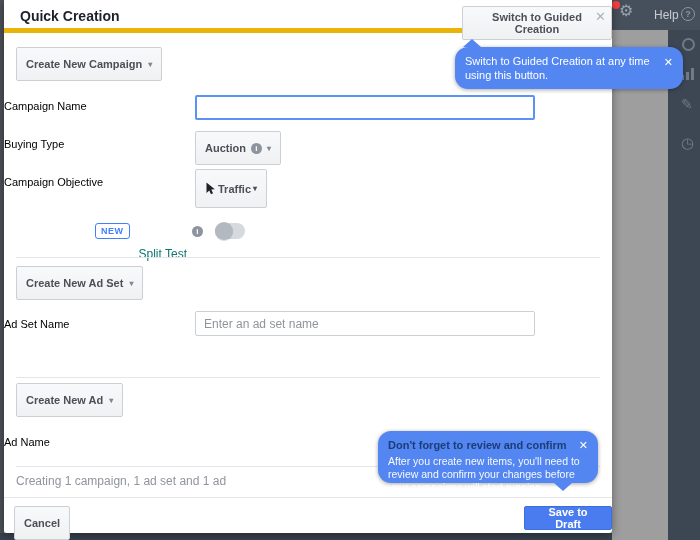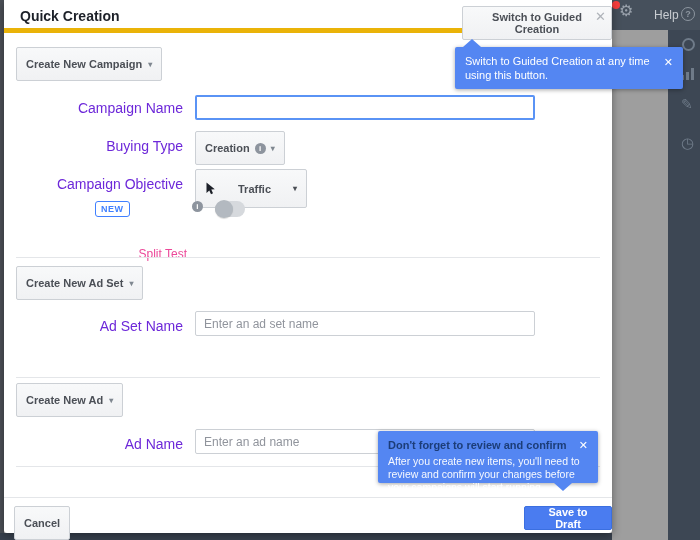--- a/index.html
+++ b/index.html
@@ -57,58 +57,58 @@
   .switch-btn { left:458px; top:6px; height:21px; }
   .modal-close { left:591px; top:9px; font-size:13px; color:#aeb2b8; cursor:pointer; }
 
   .caret { font-size:8px; color:#7f8790; }
   .caret-dark { font-size:8px; color:#4b4f56; }
 
   .create-campaign-btn { left:12px; top:47px; }
   .create-adset-btn { left:12px; top:266px; }
   .create-ad-btn { left:12px; top:383px; }
 
-  .field-label { left:0; width:179px; text-align:right; font-size:14px; color:#6d28d9; }
+  .field-label { left:0; width:179px; text-align:left; font-size:11px; color:#000000; }
   .lbl-campaign { top:100px; } .lbl-buying { top:138px; } .lbl-objective { top:176px; }
   .lbl-adset { top:318px; } .lbl-ad { top:436px; }
 
   .text-input { left:191px; width:340px; height:25px; border:1px solid #ccd0d5; border-radius:2px;
     font-size:12px; color:#1d2129; padding:0 8px; font-family:"Liberation Sans",sans-serif; outline:none; }
   .text-input::placeholder { color:#90949c; }
   .inp-campaign { top:95px; border:2px solid #5a93f5; }
   .inp-adset { top:311px; } .inp-ad { top:429px; }
 
   .auction-btn { left:191px; top:131px; height:23px; gap:5px; }
-  .objective-btn { left:191px; top:169px; height:39px; gap:22px; }
+  .objective-btn { left:191px; top:169px; height:39px; gap:2px; }
   .info-i { display:inline-block; width:11px; height:11px; border-radius:50%; background:#8d949e;
     color:#fff; font-size:8px; font-weight:bold; font-style:normal; text-align:center; line-height:11px; }
 
-  .split-row { left:91px; top:201px; display:flex; align-items:flex-start; }
+  .split-row { left:91px; top:201px; display:flex; align-items:center; }
   .new-badge { border:1px solid #4080ff; color:#4080ff; font-size:9px; font-weight:bold;
     padding:2px 5px; border-radius:3px; letter-spacing:.5px; margin-right:9px; }
-  .split-label { font-size:12px; color:#ec4899; margin-right:5px;margin-top:46px; }
+  .split-label { font-size:12px; color:#0f766e; margin-right:5px;margin-top:46px; }
   .split-row .info-i { margin-right:12px; }
   .toggle { width:30px; height:16px; border-radius:8px; background:#d6d9dd; position:relative; cursor:pointer; }
   .toggle .knob { position:absolute; left:0; top:-1px; width:18px; height:18px; border-radius:50%;
     background:#b3b9c0; box-shadow:0 1px 1px rgba(0,0,0,.15); }
 
   .divider { height:1px; background:#e4e6e9; }
   .div1 { left:12px; top:257px; width:584px; }
   .div2 { left:12px; top:377px; width:584px; }
   .div3 { left:12px; top:466px; width:584px; }
   .div4 { left:0; top:497px; width:608px; }
 
   .summary { left:12px; top:474px; font-size:12px; color:#90949c; }
   .cancel-btn { left:10px; top:506px; height:16px; }
   .save-btn { left:520px; top:506px; height:24px; background:#4a7cf0; border:1px solid #3b6fe0;
     border-radius:2px; color:#fff; font-size:11px; font-weight:bold; padding:0 10px;
     display:inline-flex; align-items:center; cursor:pointer; }
 
   
-  .tip { background:#5486f2; border-radius:2px; color:#fff; z-index:10;
+  .tip { background:#5486f2; border-radius:13px; color:#fff; z-index:10;
     box-shadow:0 1px 4px rgba(0,0,0,.35); }
   .tip-top { left:455px; top:47px; width:228px; height:42px; padding:7px 28px 7px 10px;
     font-size:11px; line-height:14px; }
   .tip-top::before { content:""; position:absolute; top:-8px; left:8px;
     border-left:9px solid transparent; border-right:9px solid transparent;
     border-bottom:8px solid #5486f2; }
   .tip-bottom { left:378px; top:431px; width:220px; height:52px; padding:8px 10px; }
   .tip-bottom::after { content:""; position:absolute; bottom:-8px; left:176px;
     border-left:9px solid transparent; border-right:9px solid transparent;
     border-top:8px solid #5486f2; }
@@ -184,21 +184,21 @@
   <button class="abs btn create-campaign-btn">
     <span>Create New Campaign</span>
     <span class="caret">▾</span>
   </button>
 
   <label class="abs field-label lbl-campaign">Campaign Name</label>
   <input class="abs text-input inp-campaign" type="text" value="" style="">
 
   <label class="abs field-label lbl-buying">Buying Type</label>
   <button class="abs btn auction-btn">
-    <span>Creation</span>
+    <span>Auction</span>
     <i class="info-i">i</i>
     <span class="caret">▾</span>
   </button>
 
   <label class="abs field-label lbl-objective">Campaign Objective</label>
   <button class="abs btn objective-btn">
     <svg width="11" height="13" viewBox="0 0 11 13">
       <path d="M1.5 0.5 L1.5 11 L4.3 8.4 L6 12.2 L8 11.3 L6.3 7.6 L9.8 7.3 Z" fill="#1d2129"></path>
     </svg>
     <span>Traffic</span>
@@ -223,23 +223,23 @@
   <label class="abs field-label lbl-adset">Ad Set Name</label>
   <input class="abs text-input inp-adset" type="text" placeholder="Enter an ad set name" style="">
 
   <div class="abs divider div2"></div>
 
   <button class="abs btn create-ad-btn">
     <span>Create New Ad</span>
     <span class="caret">▾</span>
   </button>
   <label class="abs field-label lbl-ad">Ad Name</label>
-  <input class="abs text-input inp-ad" type="text" placeholder="Enter an ad name" style="">
 
   <div class="abs divider div3"></div>
+  <span class="abs summary">Creating 1 campaign, 1 ad set and 1 ad</span>
   <div class="abs divider div4"></div>
 
   <button class="abs btn cancel-btn">
     <span>Cancel</span>
   </button>
   <button class="abs save-btn">
     <span>Save to Draft</span>
   </button>
 </div>
 

